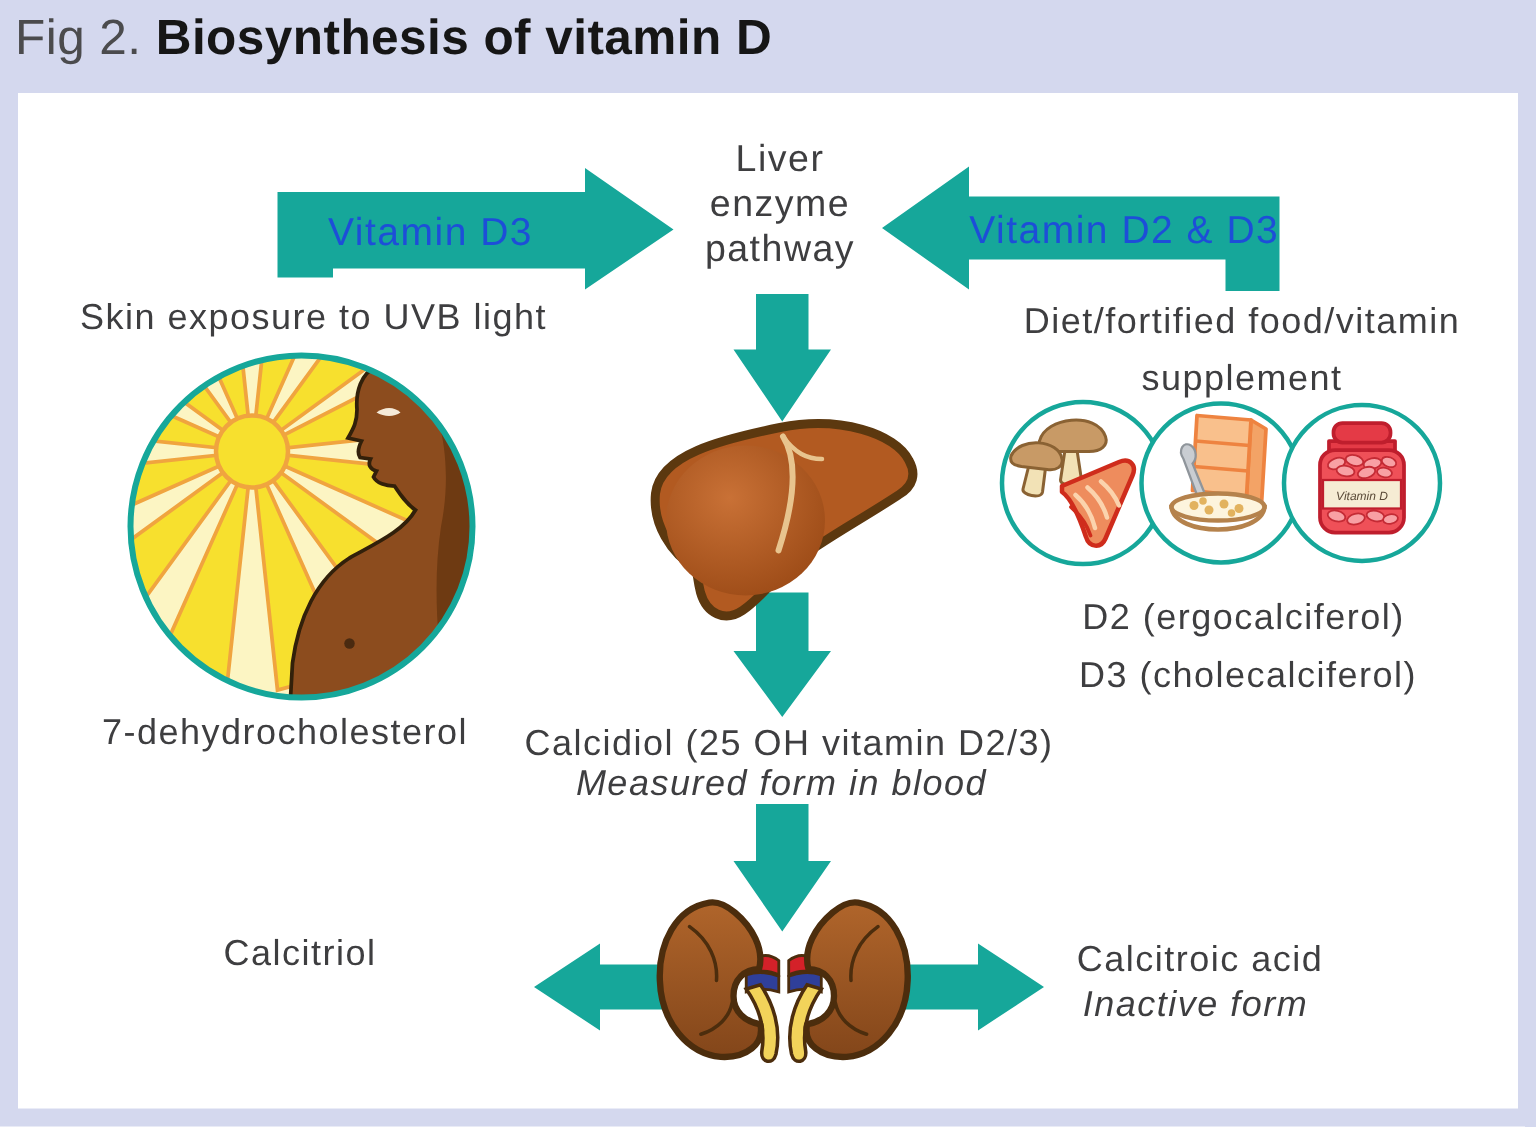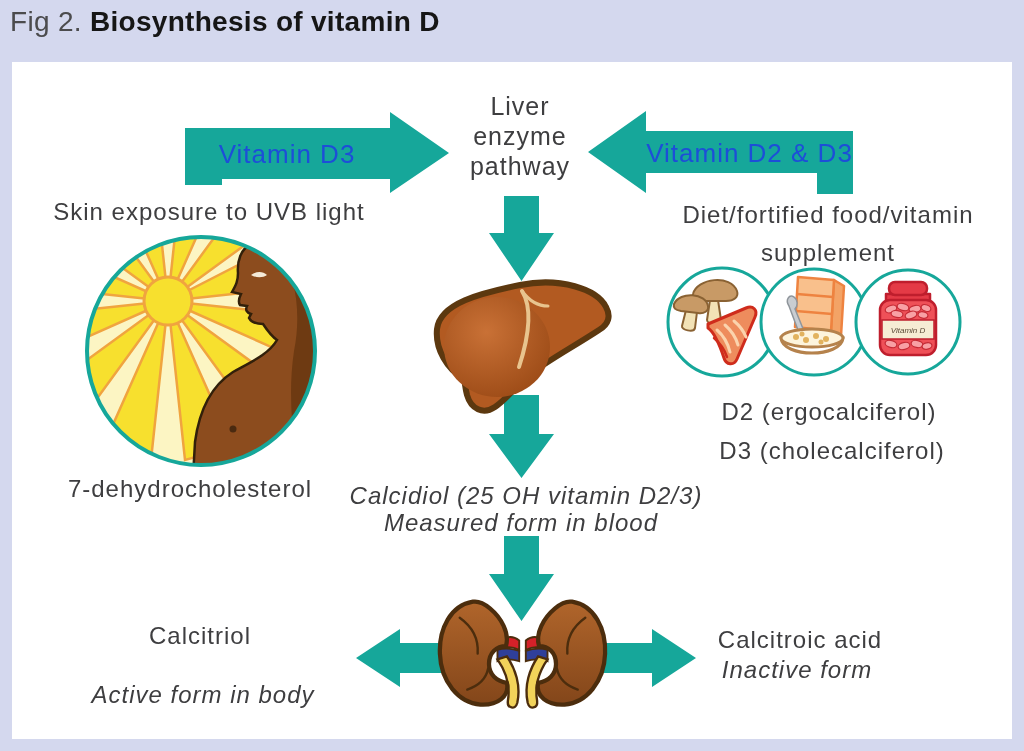--- a/index.html
+++ b/index.html
@@ -12,21 +12,21 @@
   html, body { width: 1024px; height: 751px; }
   body {
     font-family: "Liberation Sans", sans-serif;
     background: var(--bg);
     position: relative;
     overflow: hidden;
   }
   .stage { position: absolute; left: 0; top: 0; width: 1024px; height: 751px; }
   .title {
     position: absolute; left: 10px; top: 6px;
-    font-size: 28px; color: #2a2a2c; letter-spacing: 0.3px;
+    font-size: 33px; color: #2a2a2c; letter-spacing: 0.3px;
     white-space: nowrap;
   }
   .title .fig { font-weight: 400; color: #4b4b4d; }
   .title .bold { font-weight: 700; color: #161616; }
   .panel {
     position: absolute; left: 12px; top: 62px; width: 1000px; height: 677px;
     background: var(--panel);
   }
   svg.layer { position: absolute; }
   .teal-shape { fill: var(--teal); }
@@ -205,22 +205,21 @@
   <div class="label" style="left:28px;top:197px;width:362px;">Skin exposure to UVB light</div>
 
   <div class="label" style="left:638px;top:196px;width:380px;line-height:38px;">Diet/fortified food/vitamin
 supplement</div>
 
   <div class="label" style="left:679px;top:397px;width:300px;">D2 (ergocalciferol)</div>
   <div class="label" style="left:682px;top:436px;width:300px;">D3 (cholecalciferol)</div>
 
   <div class="label" style="left:40px;top:474px;width:300px;">7-dehydrocholesterol</div>
 
-  <div class="label" style="left:336px;top:481px;width:380px;font-style:italic;">Calcidiol (25 OH vitamin D2/3)</div>
+  <div class="label" style="left:336px;top:481px;width:380px;">Calcidiol (25 OH vitamin D2/3)</div>
   <div class="label italic" style="left:371px;top:508px;width:300px;">Measured form in blood</div>
 
   <div class="label" style="left:50px;top:621px;width:300px;">Calcitriol</div>
-  <div class="label italic" style="left:53px;top:680px;width:300px;">Active form in body</div>
 
   <div class="label" style="left:650px;top:625px;width:300px;">Calcitroic acid</div>
   <div class="label italic" style="left:647px;top:655px;width:300px;">Inactive form</div>
 
 </div>
 
 </body></html>

